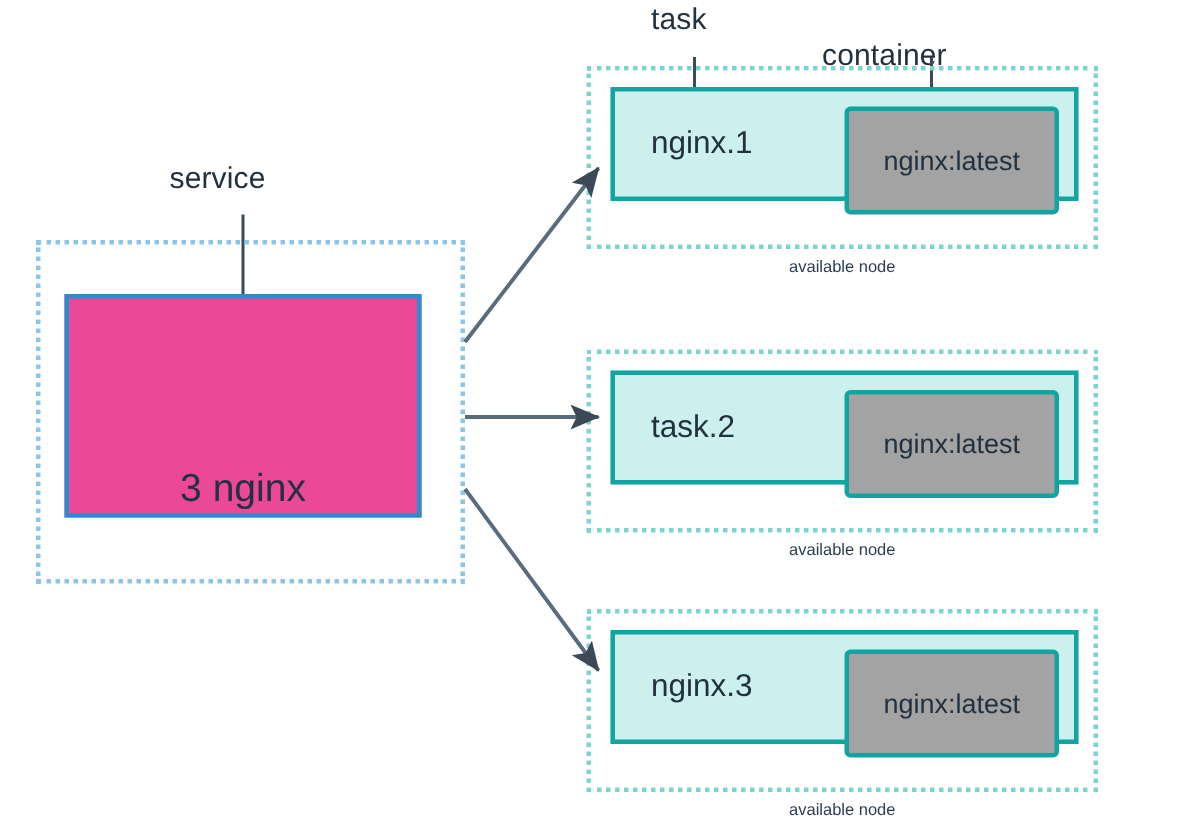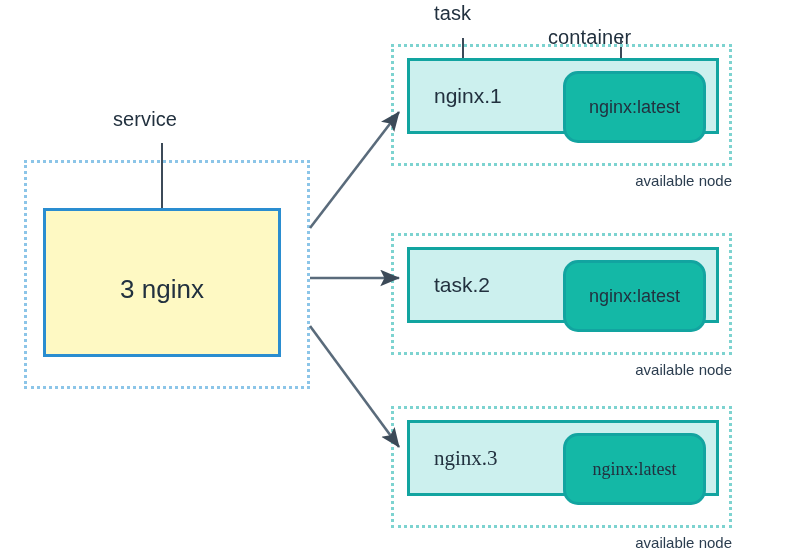--- a/index.html
+++ b/index.html
@@ -30,24 +30,24 @@
   }
 
   
   #swarm-group{
     left:24px;top:160px;width:286px;height:229px;
     border:3px dotted #8cc5e8;
     box-sizing:border-box;
   }
   #service-box{
     left:43px;top:196px;width:238px;height:149px;
-    background:#fef9c3;
+    background:#ec4899;
     border:3px solid #2a8dd0;
     box-sizing:border-box;
-    display:flex;align-items:center;justify-content:center;margin-top:12px;
+    display:flex;align-items:flex-end;justify-content:center;
   }
   #service-box .svc-text{
     font-size:26px;line-height:1.22;text-align:center;color:#22313f;
     margin-top:14px;
   }
   .group-caption{
     font-size:17px;color:#2b3d4f;text-align:center;white-space:nowrap;
   }
 
   
@@ -65,31 +65,31 @@
     left:407px;
     display:flex;align-items:center;text-align:center;
   }
   .task-label{
     font-size:21px;color:#22313f;margin-left:24px;white-space:nowrap;
   }
   .container-box{
     position:absolute;
     left:153px;top:10px;
     width:143px;height:72px;
-    background:#14b8a6;
+    background:#a3a3a3;
     border:3px solid #12a4a0;
-    border-radius:15px;
+    border-radius:4px;
     box-sizing:border-box;
     display:flex;align-items:center;justify-content:center;
   }
   .container-label{
     font-size:18px;color:#22313f;white-space:nowrap;
   }
   .node-caption{
-    font-size:15px;color:#2b3d4f;text-align:right;
+    font-size:11px;color:#2b3d4f;text-align:center;
     width:341px;left:391px;white-space:nowrap;
   }
 
   svg#arrows{position:absolute;left:0;top:0;width:800px;height:552px;pointer-events:none;}
 </style>
 </head>
 <body>
 
 <div id="stage">
 
@@ -121,21 +121,21 @@
   <div class="abs node-group" style="top:233px;"></div>
   <div class="abs task-box" style="top:247px;">
     <span class="task-label">task.2</span>
     <div class="container-box">
       <span class="container-label">nginx:latest</span>
     </div>
   </div>
   <div class="abs node-caption" style="top:361px;">available node</div>
 
   <div class="abs node-group" style="top:406px;"></div>
-  <div class="abs task-box" style="top:420px;font-family:Liberation Serif, serif;">
+  <div class="abs task-box" style="top:420px;">
     <span class="task-label">nginx.3</span>
     <div class="container-box">
       <span class="container-label">nginx:latest</span>
     </div>
   </div>
   <div class="abs node-caption" style="top:534px;">available node</div>
 
   <svg id="arrows" viewBox="0 0 800 552">
     <defs>
       <marker id="ah" markerWidth="9" markerHeight="9" refX="7.2" refY="3.2" orient="auto" markerUnits="strokeWidth">

